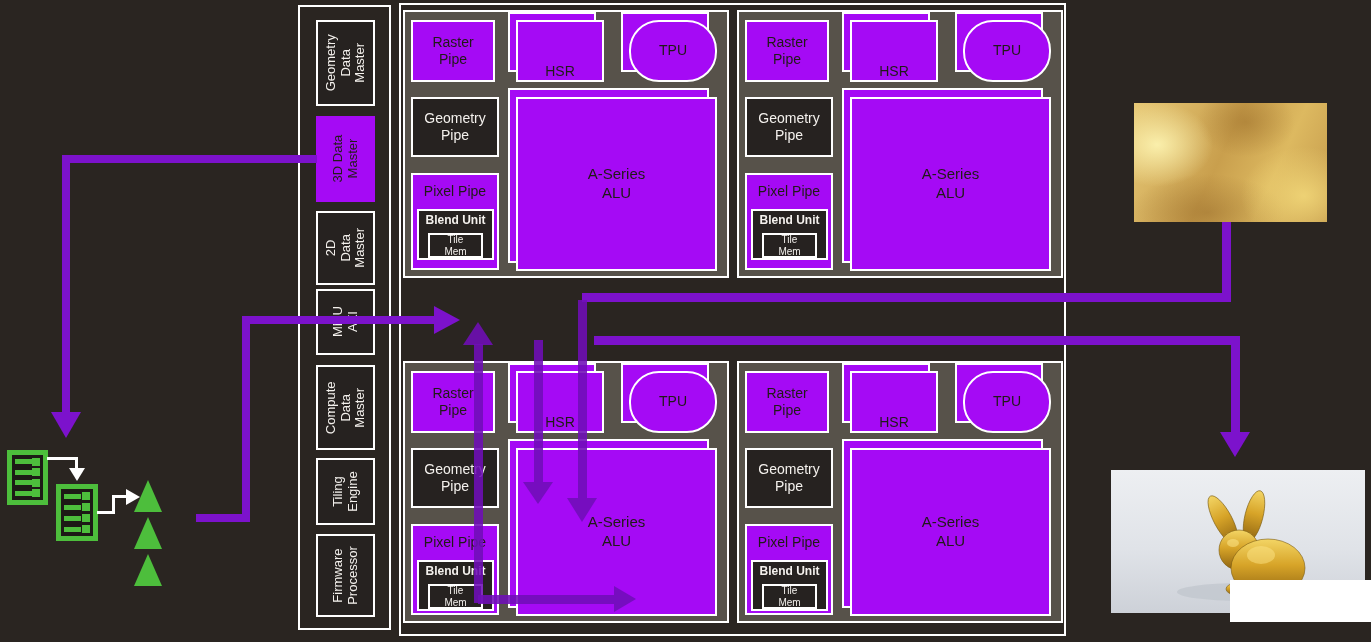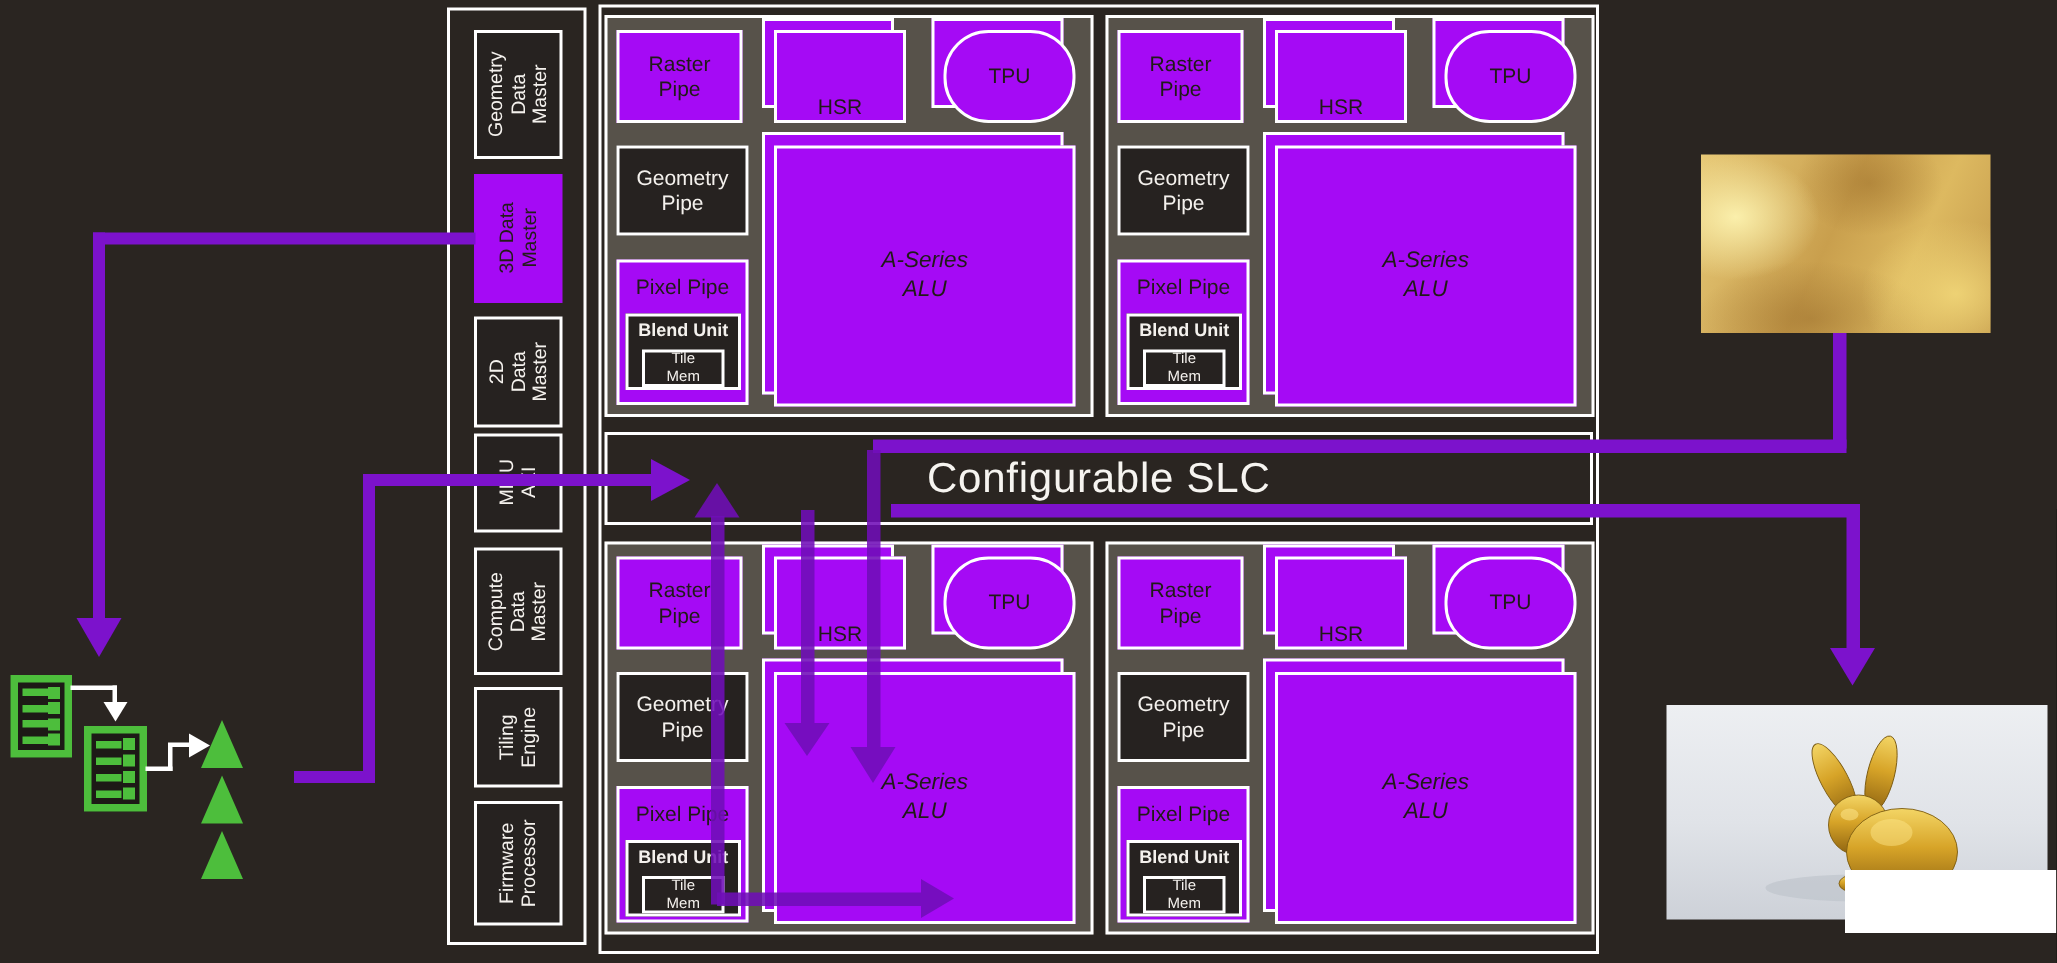--- a/index.html
+++ b/index.html
@@ -28,21 +28,21 @@
           text-align:center; white-space:pre-line; font-size:14px; line-height:1.25; }
   .pb   { background:#a50af5; color:#201b17; }
   .db   { background:#262220; color:#f4f1ed; }
   .raster { left:6px;   top:8px;  width:84px; height:62px;align-items:center; }
   .hsr-b  { left:103px; top:0;    width:88px; height:60px; }
   .hsr    { left:111px; top:8px;  width:88px; height:62px;align-items:flex-end; }
   .tpu-b  { left:216px; top:0;    width:88px; height:60px; }
   .tpu    { left:224px; top:8px;  width:88px; height:62px;border-radius:30px; }
   .geom   { left:6px;   top:85px; width:88px; height:60px; }
   .alu-b  { left:103px; top:76px; width:201px; bottom:13px; }
-  .alu    { left:111px; top:85px; width:201px; bottom:5px; font-size:15px;font-style:italic; }
+  .alu    { left:111px; top:85px; width:201px; bottom:5px; font-size:15px; }
   .pixel  { left:6px;   top:161px; width:88px; bottom:6px; align-items:flex-start; padding-top:8px; }
   .blend  { left:12px;  top:197px; width:77px; height:51px; align-items:flex-start; padding-top:2px;
             font-weight:bold; font-size:12px; }
   .tile   { left:23px;  top:221px; width:55px; height:25px; font-weight:normal; font-size:10px; line-height:1.15; }
 
   
   #slc { position:absolute; left:403px; top:288px; width:659px; height:62px;
          border:2px solid #fff; background:#2a2521; z-index:2;
          display:flex; align-items:center; justify-content:center; }
   #slc span { color:#f6f4f0; font-size:28px; letter-spacing:0.5px; }
@@ -147,23 +147,20 @@
     <div class="bx db geom"><span>Geometry
 Pipe</span></div>
     <div class="bx pb alu"><span>A-Series
 ALU</span></div>
     <div class="bx pb pixel"><span>Pixel Pipe</span></div>
     <div class="bx db blend"><span>Blend Unit</span></div>
     <div class="bx db tile"><span>Tile
 Mem</span></div>
   </div>
 
-  <div id="slc">
-    <span>Configurable SLC</span>
-  </div>
 
   <div class="cluster" style="left:403px;top:361px;height:262px">
     <div class="back hsr-b"></div>
     <div class="back tpu-b"></div>
     <div class="back alu-b"></div>
     <div class="bx pb raster"><span>Raster
 Pipe</span></div>
     <div class="bx pb hsr"><span>HSR</span></div>
     <div class="bx pb tpu"><span>TPU</span></div>
     <div class="bx db geom"><span>Geometry

